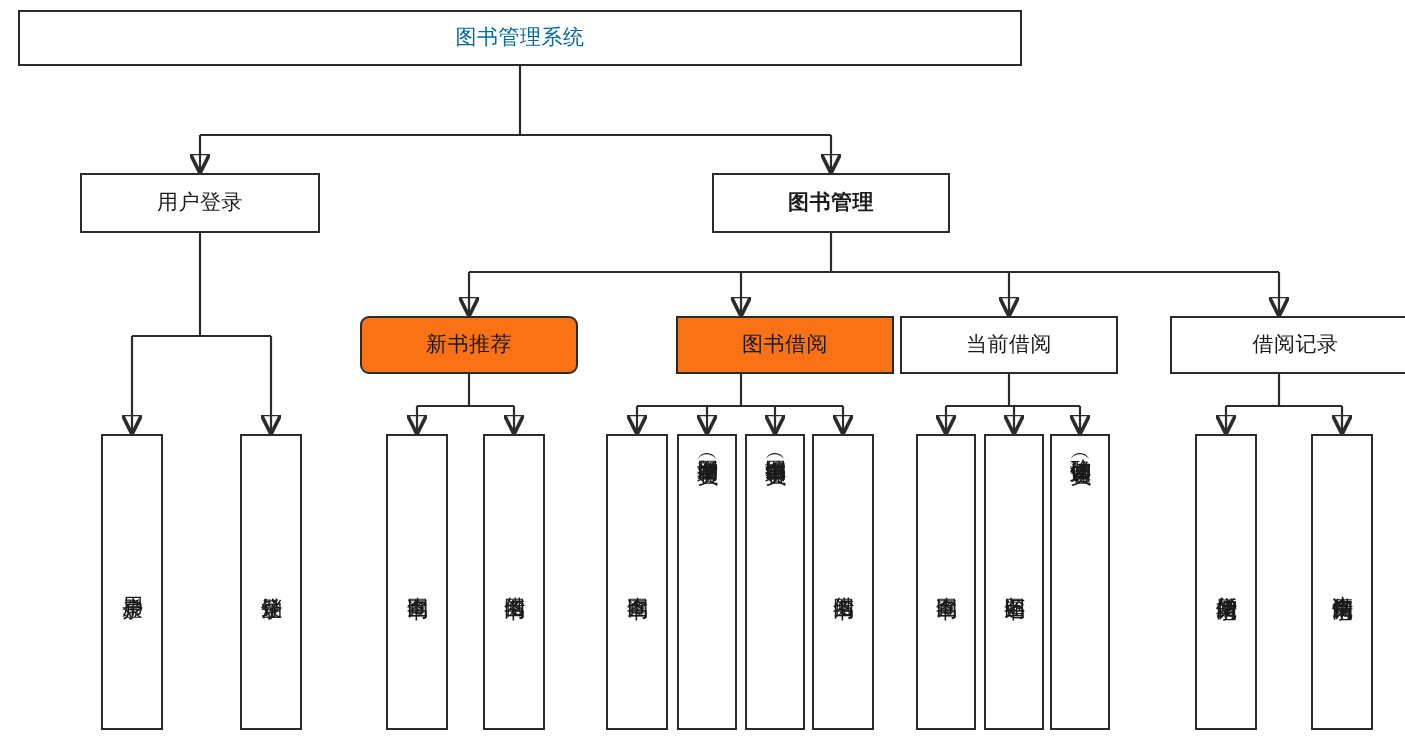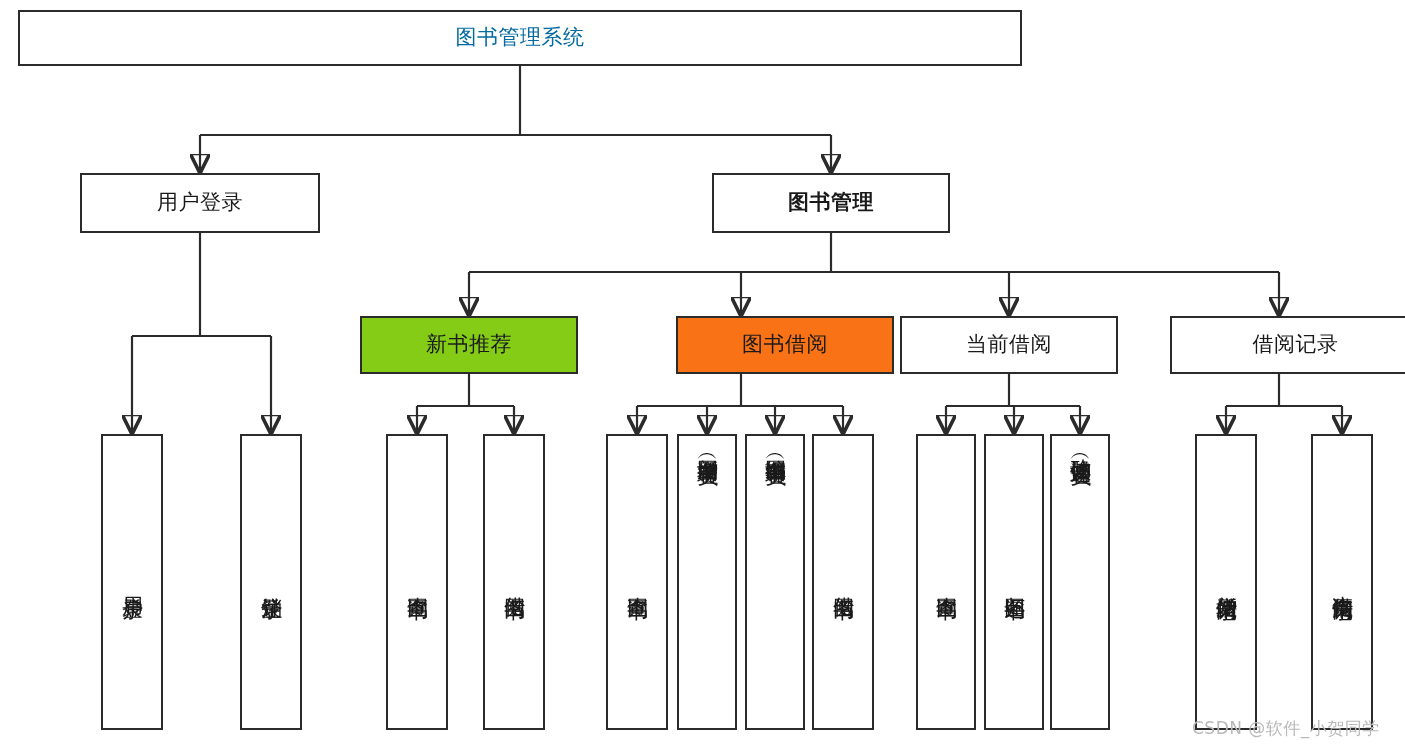--- a/index.html
+++ b/index.html
@@ -131,21 +131,21 @@
       </div>
       <div class="node-box" style="left: 712px; top: 173px; width: 238px; height: 60px; border-color: rgb(43, 43, 43); background: rgb(255, 255, 255);">
         <span class="node-label-h" style="color: rgb(26, 26, 26); font-weight: bold;">图书管理</span>
       </div>
       <div class="node-box leaf-box leaf-center" style="left: 101px; top: 434px; width: 62px; height: 296px; border-color: rgb(43, 43, 43); background: rgb(255, 255, 255);">
         <span class="node-label-v" style="color: rgb(26, 26, 26);">用户登录</span>
       </div>
       <div class="node-box leaf-box leaf-center" style="left: 240px; top: 434px; width: 62px; height: 296px; border-color: rgb(43, 43, 43); background: rgb(255, 255, 255);">
         <span class="node-label-v" style="color: rgb(26, 26, 26);">注销登录</span>
       </div>
-      <div class="node-box" style="left: 360px; top: 316px; width: 218px; height: 58px; border-color: rgb(43, 43, 43); background: #84cc16;">
+      <div class="node-box" style="left: 360px; top: 316px; width: 218px; height: 58px; border-color: rgb(43, 43, 43); background: #f97316; border-radius: 9px;">
         <span class="node-label-h" style="color: rgb(26, 26, 26);">新书推荐</span>
       </div>
       <div class="node-box" style="left: 632px; top: 316px; width: 218px; height: 58px; border-color: rgb(43, 43, 43); background: #f97316; margin-left: 44px;">
         <span class="node-label-h" style="color: rgb(26, 26, 26);">图书借阅</span>
       </div>
       <div class="node-box" style="left: 900px; top: 316px; width: 218px; height: 58px; border-color: rgb(43, 43, 43); background: rgb(255, 255, 255);">
         <span class="node-label-h" style="color: rgb(26, 26, 26);">当前借阅</span>
       </div>
       <div class="node-box" style="left: 1170px; top: 316px; width: 251px; height: 58px; border-color: rgb(43, 43, 43); background: rgb(255, 255, 255);">
         <span class="node-label-h" style="color: rgb(26, 26, 26);">借阅记录</span>
@@ -177,14 +177,13 @@
       <div class="node-box leaf-box" style="left: 1050px; top: 434px; width: 60px; height: 296px; border-color: rgb(43, 43, 43); background: rgb(255, 255, 255);">
         <span class="node-label-v" style="color: rgb(26, 26, 26);">确认归还（管理员）</span>
       </div>
       <div class="node-box leaf-box leaf-center" style="left: 1195px; top: 434px; width: 62px; height: 296px; border-color: rgb(43, 43, 43); background: rgb(255, 255, 255);">
         <span class="node-label-v" style="color: rgb(26, 26, 26);">新增借阅记录</span>
       </div>
       <div class="node-box leaf-box leaf-center" style="left: 1311px; top: 434px; width: 62px; height: 296px; border-color: rgb(43, 43, 43); background: rgb(255, 255, 255);">
         <span class="node-label-v" style="color: rgb(26, 26, 26);">查询借阅记录</span>
       </div>
     </div>
-  <div class="watermark" id="watermark" style="left: 1192px; top: 717px;">CSDN @软件_小贺同学</div>
 </div>
 
 </body></html>

